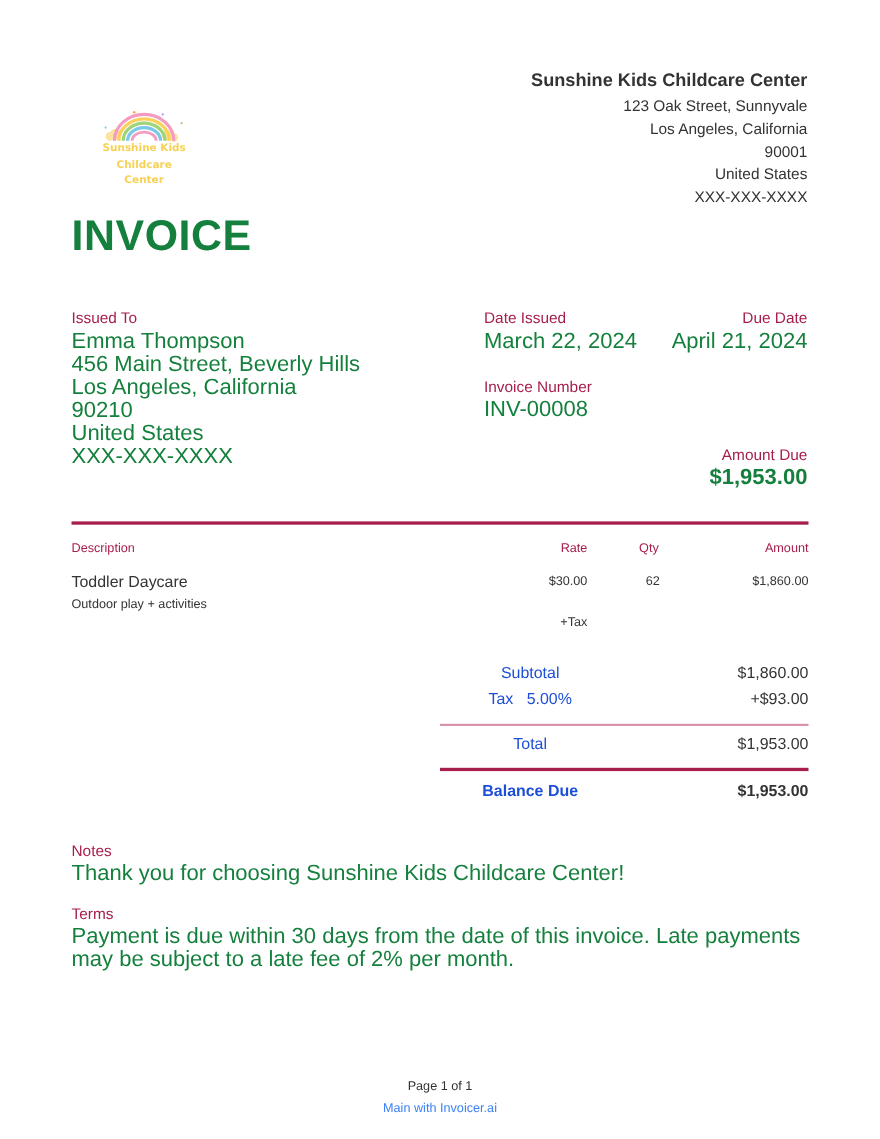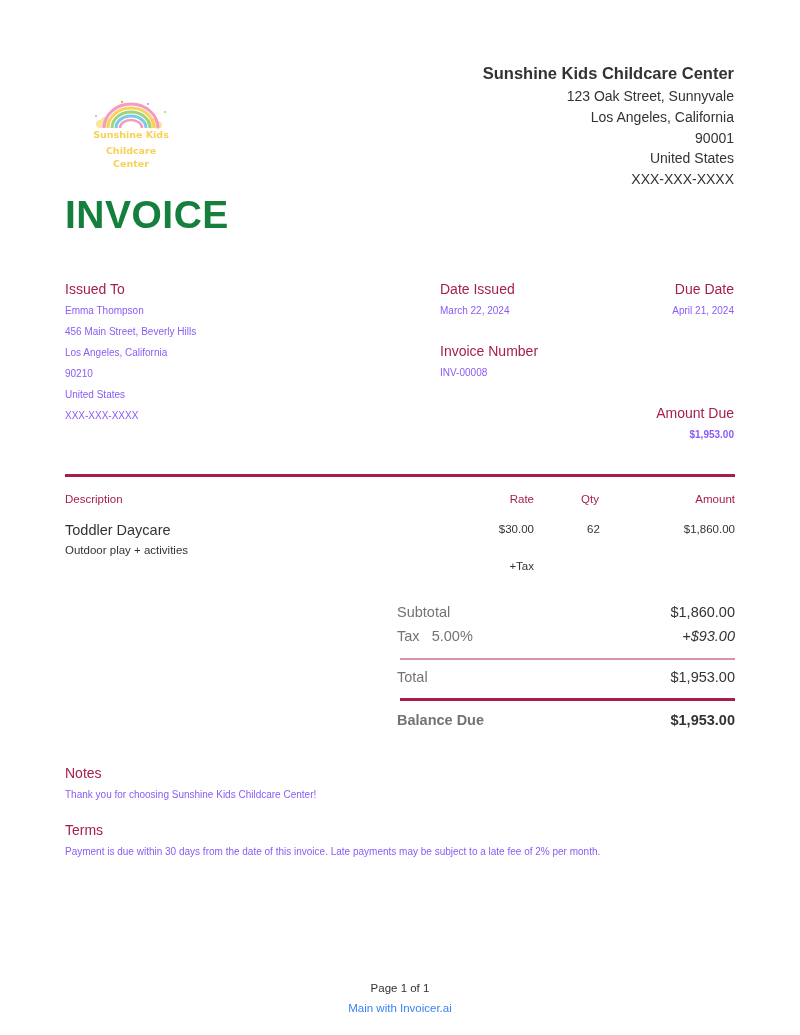--- a/index.html
+++ b/index.html
@@ -1,19 +1,19 @@
 <!DOCTYPE html>
 <html><head>
   <meta charset="utf-8">
   <style>
     * { box-sizing: border-box; margin: 0; padding: 0; }
     html, body { width: 800px; height: 1035px; background: #ffffff; }
     body { position: relative; font-family: "Liberation Sans", "DejaVu Sans", sans-serif; color: #333333; overflow: hidden; }
     .abs { position: absolute; }
-    .txt { font-size: 10px; line-height: 21px; color: #8b5cf6; }
+    .txt { font-size: 20px; line-height: 21px; color: #15803d; }
     .right { text-align: right; }
 
     
     .logo { left: 88px; top: 98px; width: 86px; height: 62px; }
     .logo-text { font-family: "DejaVu Sans", sans-serif; font-weight: bold; color: #f7d154; font-size: 9.5px; line-height: 13px; text-align: center; width: 86px; position: absolute; left: 0; }
 
     
     .company { right: 66px; top: 62px; text-align: right; }
     .company-name { font-size: 16.5px; font-weight: bold; color: #333; line-height: 22px; margin-bottom: 2px; }
     .company-line { font-size: 14px; line-height: 20.8px; color: #333; }
@@ -21,21 +21,21 @@
     .invoice-title { left: 65px; top: 193px; font-size: 39px; font-weight: bold; color: #15803d; letter-spacing: 0.5px; }
 
     .label { font-size: 14px; line-height: 21px; color: #a61e4d; }
 
     .rule-thick { height: 3px; background: #a61e4d; }
     .rule-thin { height: 1.5px; background: #d893a8; }
 
     .th { font-size: 11.5px; color: #a61e4d; line-height: 16px; }
     .td-small { font-size: 11.5px; color: #333; line-height: 16px; }
 
-    .tot-label { font-size: 14.5px; color: #737373; text-align: left; width: 170px; }
+    .tot-label { font-size: 14.5px; color: #1d4ed8; text-align: center; width: 170px; }
     .tot-val { font-size: 14.5px; color: #333; text-align: right; width: 140px; }
     .bold { font-weight: bold; }
 
     .footer-page { left: 0; width: 800px; top: 982px; text-align: center; font-size: 11.5px; color: #333; }
     .footer-link { left: 0; width: 800px; top: 1002px; text-align: center; font-size: 11.5px; color: #3b82f6; text-decoration: none; }
   </style>
 </head>
 <body>
 
 <div class="abs logo">
@@ -111,21 +111,21 @@
   <div class="abs td-small right" style="left:600px; top:521px; width:135px;">$1,860.00</div>
   <div class="abs td-small right" style="left:434px; top:558px; width:100px;">+Tax</div>
 </div>
 
 <div class="abs tot-label" style="left:397px; top:604px;">Subtotal</div>
 <div class="abs tot-val" style="left:595px; top:604px;">$1,860.00</div>
 
 <div class="abs tot-label" style="left:397px; top:628px;">
   <span>Tax</span>&nbsp;&nbsp;&nbsp;<span>5.00%</span>
 </div>
-<div class="abs tot-val" style="left:595px; top:628px;font-style:italic;">+$93.00</div>
+<div class="abs tot-val" style="left:595px; top:628px;">+$93.00</div>
 
 <div class="abs rule-thin" style="left:400px; top:658px; width:335px;"></div>
 
 <div class="abs tot-label" style="left:397px; top:669px;">Total</div>
 <div class="abs tot-val" style="left:595px; top:669px;">$1,953.00</div>
 
 <div class="abs rule-thick" style="left:400px; top:698px; width:335px;"></div>
 
 <div class="abs tot-label bold" style="left:397px; top:712px;">Balance Due</div>
 <div class="abs tot-val bold" style="left:595px; top:712px;">$1,953.00</div>

